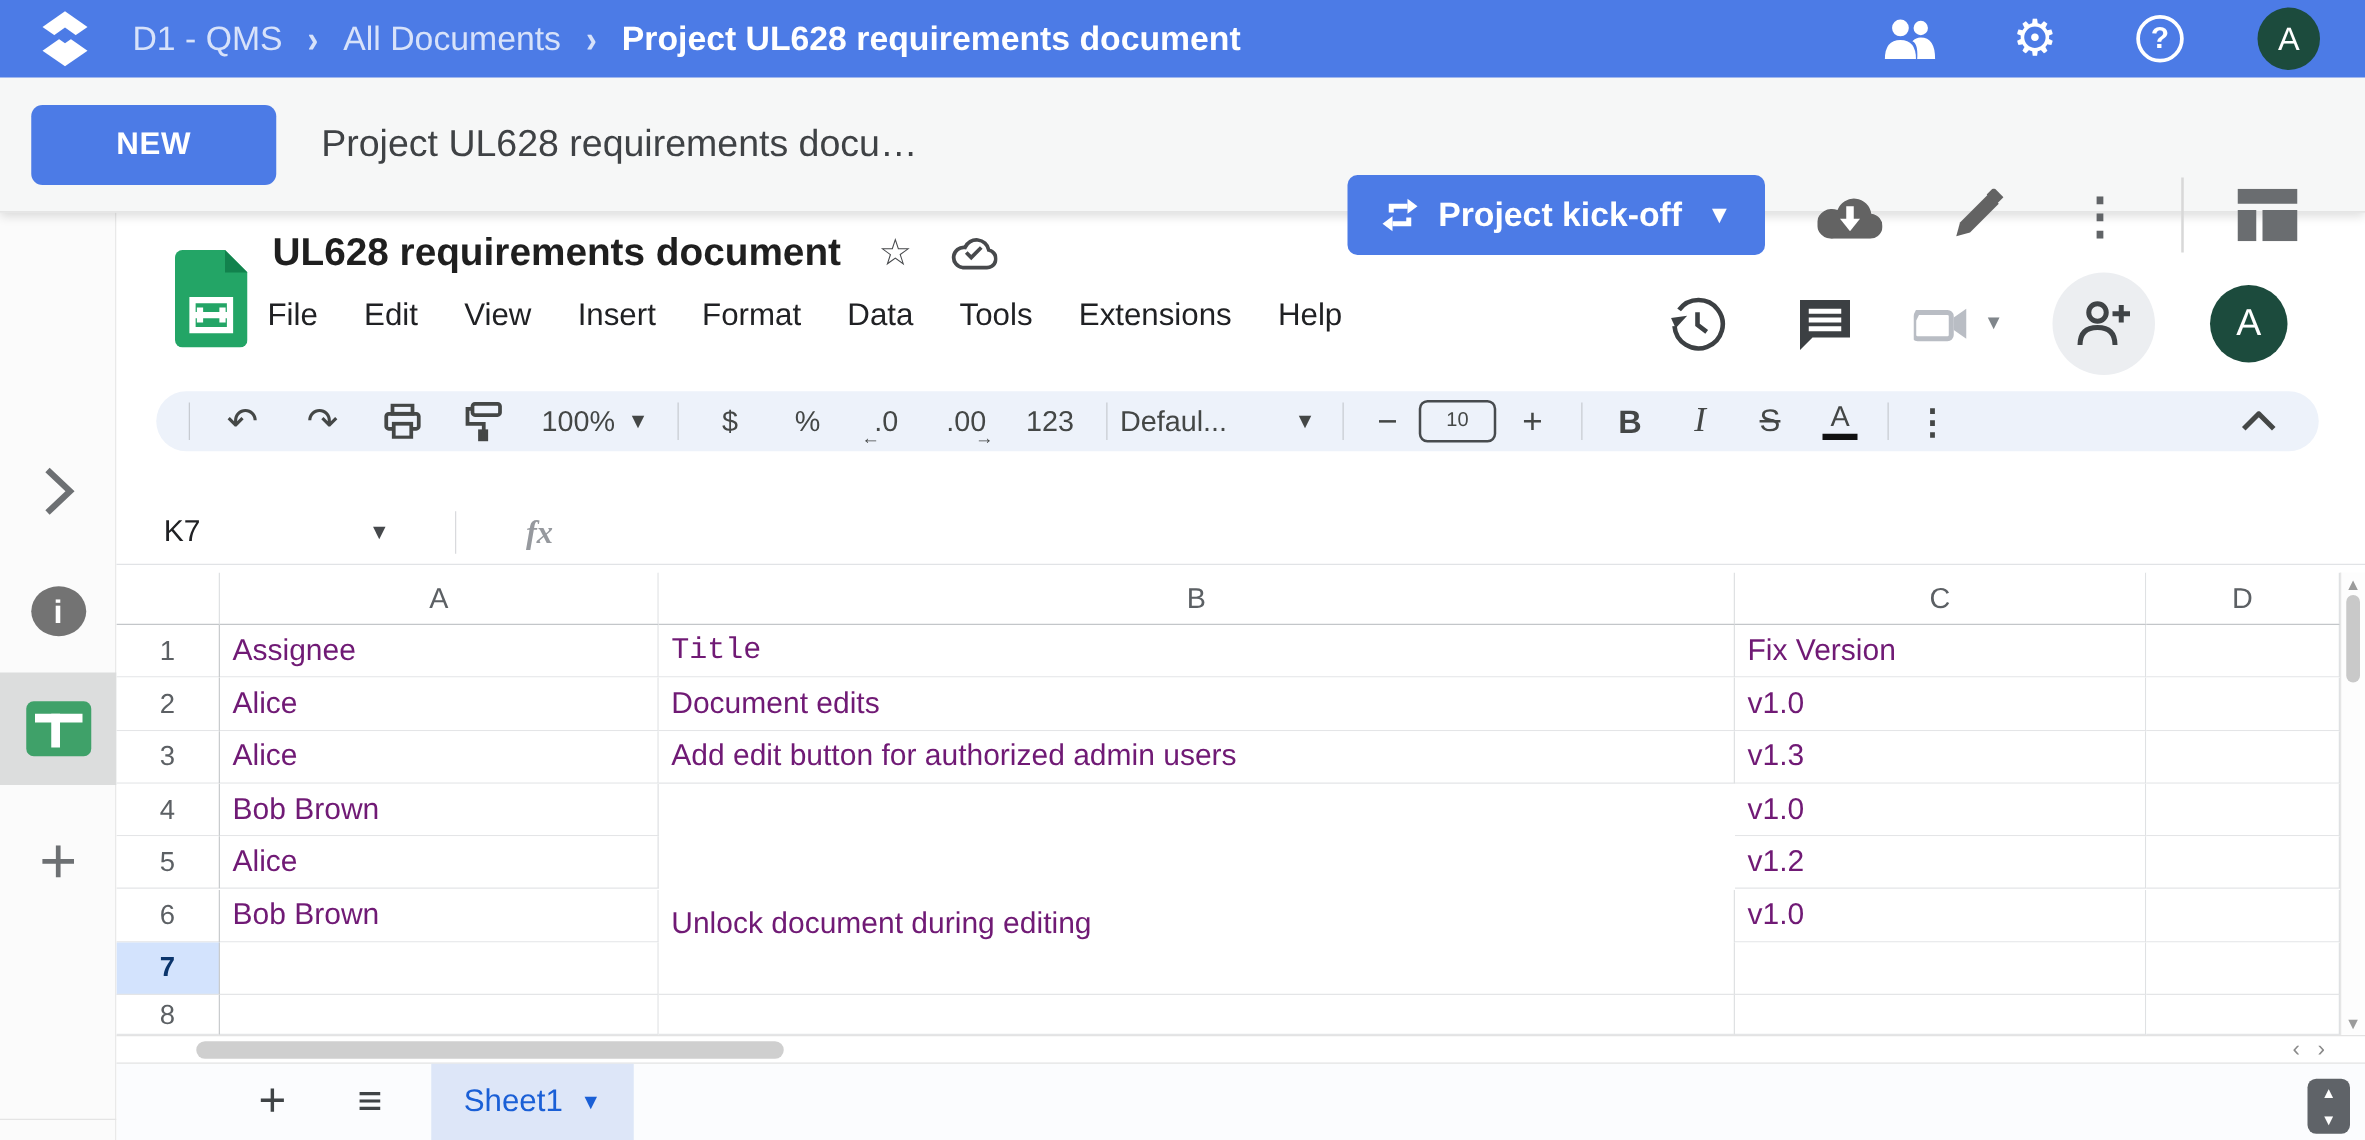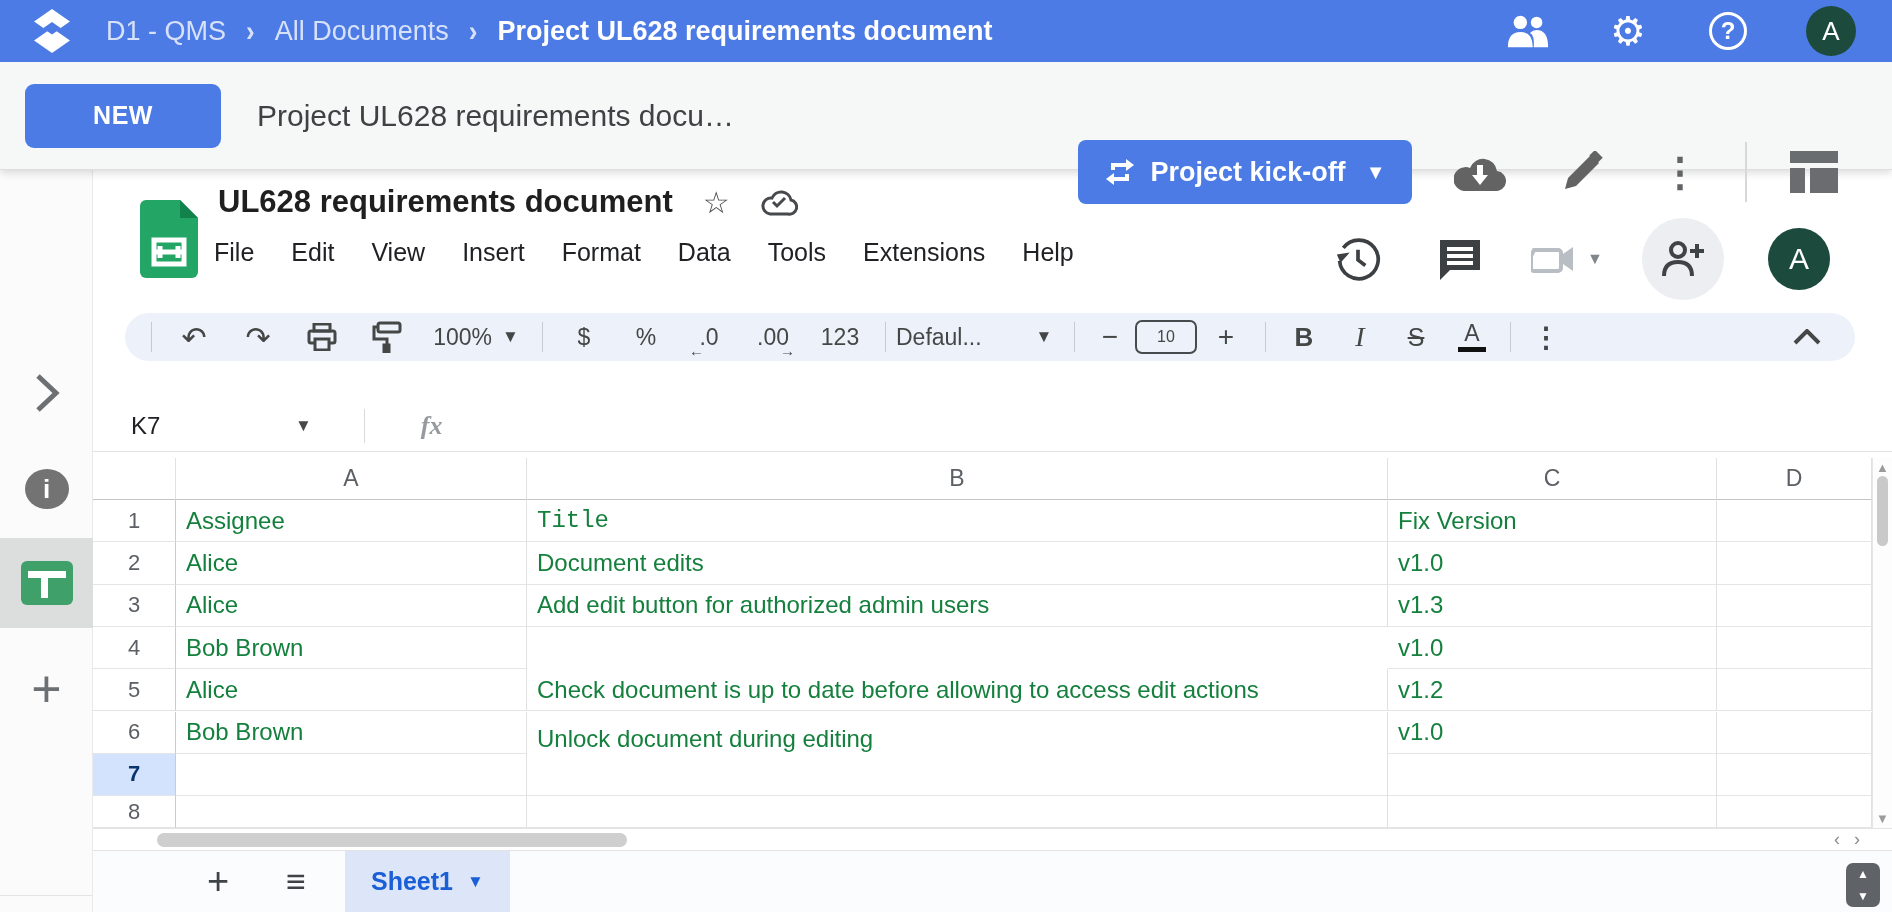--- a/index.html
+++ b/index.html
@@ -76,37 +76,37 @@
   #namebox-caret { color:#46494c; font-size:17px; }
   #fx-div { width:1px; height:34px; background:#d9dadd; margin:0 22px 0 18px; }
   #fx { font-family:"Liberation Serif", serif; font-style:italic; font-weight:600; font-size:26px; color:#96999e; }
 
   
   #grid { left:0; top:288px; width:1779px; height:370px; overflow:hidden; }
   .ghead, .grownum, .gcell { position:absolute; border-right:1px solid #dfe1e3; border-bottom:1px solid #e4e5e7; background:#fff; }
   .ghead { color:#5c6064; font-size:23px; display:flex; align-items:center; justify-content:center; border-bottom:1px solid #c3c6c9; }
   .grownum { color:#5c6064; font-size:22px; display:flex; align-items:center; justify-content:center; border-right:1px solid #c9ccce; }
   .grownum.sel { background:#d3e3fd; color:#0b356c; font-weight:700; }
-  .gcell { font-size:24px; color:#15803d; display:flex; align-items:center; padding-left:10px; white-space:nowrap; overflow:hidden; }
+  .gcell { font-size:24px; color:#701a75; display:flex; align-items:center; padding-left:10px; white-space:nowrap; overflow:hidden; }
   
   #vscroll { left:1779px; top:288px; width:20px; height:370px; border-left:1px solid #e6e6e6; background:#fdfdfd; }
   #vthumb { position:absolute; left:4px; top:18px; width:11px; height:70px; background:#c9c9c9; border-radius:6px; }
   .vsb-arrow { position:absolute; left:3px; font-size:13px; color:#9b9b9b; }
 
   
   #hscroll { left:0; top:658px; width:1799px; height:22px; border-top:1px solid #e3e3e3; background:#fff; }
   #hthumb { position:absolute; left:64px; top:4px; width:470px; height:14px; background:#cfcfcf; border-radius:8px; }
   #hsb-arrows { position:absolute; right:18px; top:0; font-size:18px; color:#8a8a8a; letter-spacing:14px; }
 
   
   #tabbar { left:0; top:680px; width:1799px; height:62px; background:#fbfcfe; border-top:1px solid #e3e3e3; display:flex; align-items:center; }
   #tab-add { margin-left:100px; font-size:38px; color:#3f4346; width:50px; text-align:center; }
   #tab-menu { margin-left:28px; font-size:34px; color:#3f4346; width:50px; text-align:center; }
   #sheet-tab { margin-left:24px; height:62px; padding:0 26px; background:#dde6f8; display:flex; align-items:center; gap:14px; }
-  #sheet-tab-label { color:#1a5fd6; font-size:25px; font-weight:700; }
+  #sheet-tab-label { color:#1a5fd6; font-size:25px; font-weight:400; }
   #sheet-tab-caret { color:#1a5fd6; font-size:17px; }
   #corner-widget { position:absolute; right:12px; top:12px; width:34px; height:44px; background:#5f6368; border-radius:7px; color:#fff; display:flex; flex-direction:column; align-items:center; justify-content:space-between; padding:4px 0; font-size:12px; }
 
   svg { display:block; }
 </style>
 </head>
 <body>
 
 <div id="stage">
 
@@ -357,21 +357,20 @@
         <div class="gcell" style="left: 83px; top: 126.6px; width: 351px; height: 42.3px;">Alice</div>
         <div class="gcell" style="left: 434px; top: 126.6px; width: 861px; height: 42.3px;">Add edit button for authorized admin users</div>
         <div class="gcell" style="left: 1295px; top: 126.6px; width: 329px; height: 42.3px;">v1.3</div>
         <div class="gcell" style="left: 1624px; top: 126.6px; width: 155px; height: 42.3px;"></div>
         <div class="grownum" style="left: 0px; top: 168.9px; width: 83px; height: 42.3px;">4</div>
         <div class="gcell" style="left: 83px; top: 168.9px; width: 351px; height: 42.3px;">Bob Brown</div>
         <div class="gcell" style="left: 1295px; top: 168.9px; width: 329px; height: 42.3px;">v1.0</div>
         <div class="gcell" style="left: 1624px; top: 168.9px; width: 155px; height: 42.3px;"></div>
         <div class="grownum" style="left: 0px; top: 211.2px; width: 83px; height: 42.3px;">5</div>
         <div class="gcell" style="left: 83px; top: 211.2px; width: 351px; height: 42.3px;">Alice</div>
-        <div class="gcell" style="left: 434px; top: 211.2px; width: 861px; height: 42.3px;">Check document is up to date before allowing to access edit actions</div>
         <div class="gcell" style="left: 1295px; top: 211.2px; width: 329px; height: 42.3px;">v1.2</div>
         <div class="gcell" style="left: 1624px; top: 211.2px; width: 155px; height: 42.3px;"></div>
         <div class="grownum" style="left: 0px; top: 253.5px; width: 83px; height: 42.3px;">6</div>
         <div class="gcell" style="left: 83px; top: 253.5px; width: 351px; height: 42.3px;">Bob Brown</div>
         <div class="gcell" style="left: 434px; top: 253.5px; width: 861px; height: 55px;">Unlock document during editing</div>
         <div class="gcell" style="left: 1295px; top: 253.5px; width: 329px; height: 42.3px;">v1.0</div>
         <div class="gcell" style="left: 1624px; top: 253.5px; width: 155px; height: 42.3px;"></div>
         <div class="grownum sel" style="left: 0px; top: 295.8px; width: 83px; height: 42.3px;">7</div>
         <div class="gcell" style="left: 83px; top: 295.8px; width: 351px; height: 42.3px;"></div>
         <div class="gcell" style="left: 434px; top: 295.8px; width: 861px; height: 42.3px;"></div>

